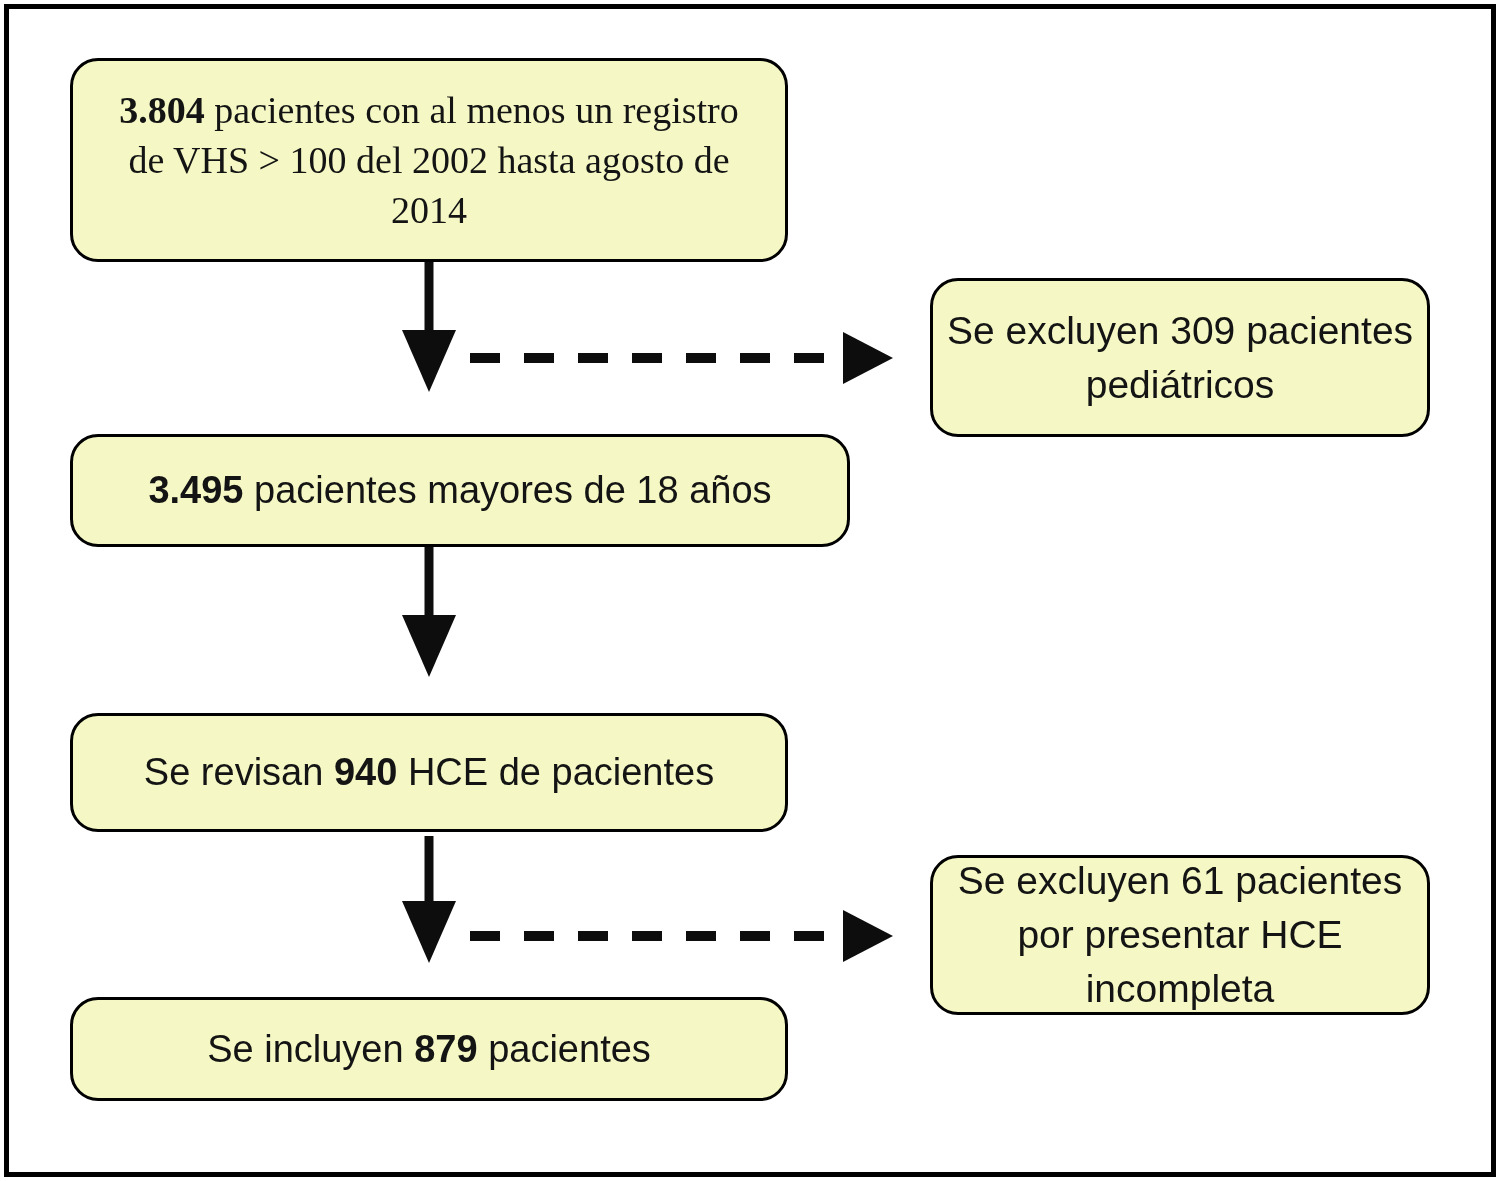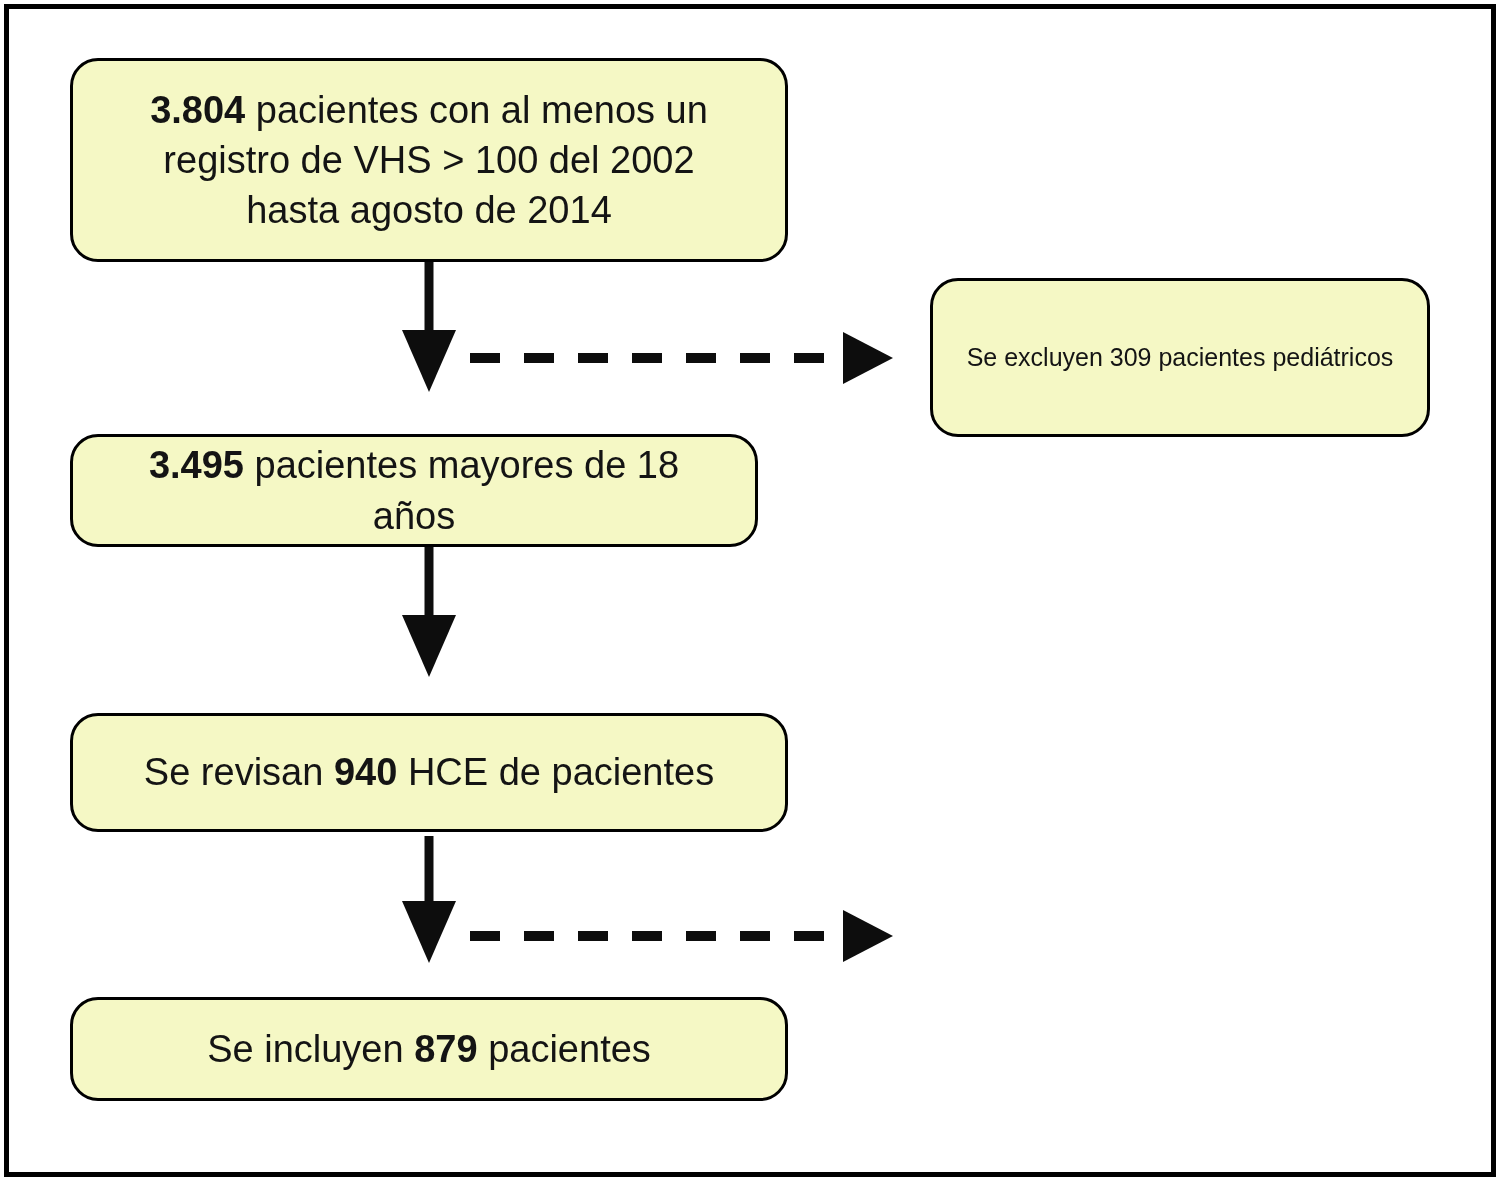--- a/index.html
+++ b/index.html
@@ -16,23 +16,23 @@
   .frame{position:absolute;inset:4px;border:5px solid var(--frame);pointer-events:none;}
   .node{
     position:absolute;
     background:var(--box-fill);
     border:3px solid var(--box-border);
     border-radius:28px;
     display:flex;align-items:center;justify-content:center;
     text-align:center;color:var(--text);
   }
   .main-node{font-size:38px;line-height:1.32;padding:0 30px;}
-  .excl-node{font-size:25px;line-height:1.38;padding:0 8px;}
+  .excl-node{font-size:39px;line-height:1.38;padding:0 8px;}
   .node-text{width:100%;}
-  .node-text.narrow{max-width:620px;margin:4px auto;}
+  .node-text.narrow{max-width:620px;margin:4px auto;font-family:Liberation Serif, serif;}
   .b{font-weight:bold;}
   .arrows{position:absolute;left:0;top:0;width:1500px;height:1181px;color:var(--arrow);pointer-events:none;}
 </style>
 </head>
 <body>
 
 <div class="canvas">
 
   <div class="frame"></div>
 
@@ -56,30 +56,33 @@
     <g>
       <line x1="470" y1="936" x2="845" y2="936" stroke="currentColor" stroke-width="10" stroke-dasharray="30 24"></line>
       <polygon points="843,910 843,962 893,936" fill="currentColor"></polygon>
     </g>
   </svg>
 
   <div class="node main-node" style="left:70px;top:58px;width:718px;height:204px;">
     <p class="node-text narrow"><span></span><span class="b">3.804</span><span> pacientes con al menos un registro de VHS &gt; 100 del 2002 hasta agosto de 2014</span></p>
   </div>
 
-  <div class="node main-node" style="left:70px;top:434px;width:688px;height:113px;">
+  <div class="node main-node" style="left:70px;top:434px;width:780px;height:113px;">
     <p class="node-text"><span></span><span class="b">3.495</span><span> pacientes mayores de 18 años</span></p>
   </div>
 
   <div class="node main-node" style="left:70px;top:713px;width:718px;height:119px;">
     <p class="node-text"><span>Se revisan </span><span class="b">940</span><span> HCE de pacientes</span></p>
   </div>
 
   <div class="node main-node" style="left:70px;top:997px;width:718px;height:104px;">
     <p class="node-text"><span>Se incluyen </span><span class="b">879</span><span> pacientes</span></p>
   </div>
 
   <div class="node excl-node" style="left:930px;top:278px;width:500px;height:159px;">
     <p class="node-text">Se excluyen 309 pacientes pediátricos</p>
   </div>
 
+  <div class="node excl-node" style="left:930px;top:855px;width:500px;height:160px;">
+    <p class="node-text">Se excluyen 61 pacientes por presentar HCE incompleta</p>
+  </div>
 
 </div>
 
 </body></html>

